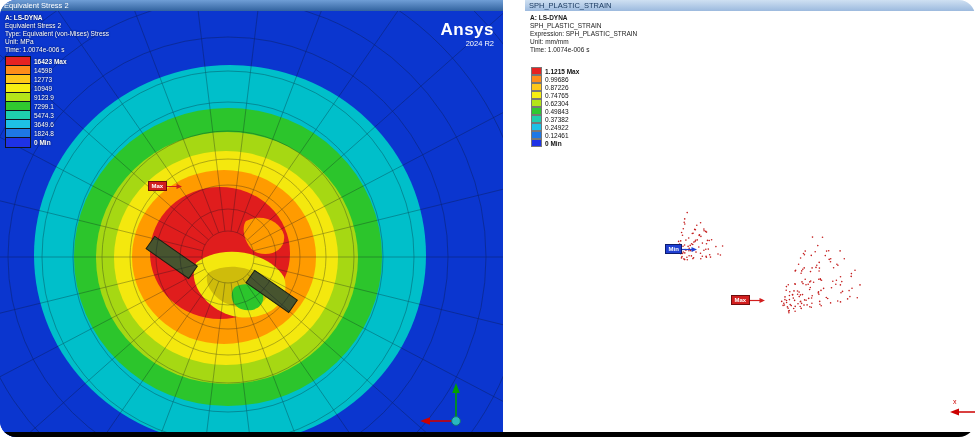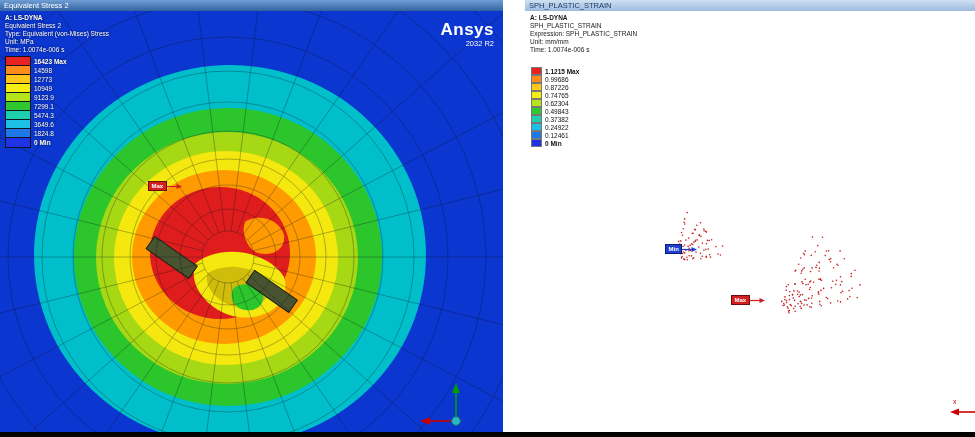--- a/index.html
+++ b/index.html
@@ -1,17 +1,17 @@
 <!DOCTYPE html>
 <html><head>
 <meta charset="utf-8">
 <style>
   html,body{margin:0;padding:0;background:#fff;}
   #screen{position:relative;width:975px;height:437px;overflow:hidden;background:#fff;
-          font-family:"Liberation Sans",sans-serif;}
+          font-family:"Liberation Sans",sans-serif;border-radius:16px;}
   .panel{position:absolute;top:0;height:437px;overflow:hidden;}
   #left-panel{left:0;width:503px;background:#0b36cf;}
   #right-panel{left:525px;width:470px;background:#ffffff;}
 
   .titlebar{position:absolute;top:0;left:0;right:0;height:11px;line-height:11px;
             font-size:7.5px;padding-left:4px;white-space:nowrap;z-index:30;}
   #left-panel .titlebar{background:linear-gradient(#6f9ed6,#33639f);color:#ffffff;}
   #right-panel .titlebar{background:linear-gradient(#cfe0f2,#9cbade);color:#16365c;}
 
   .viewport{position:absolute;top:11px;left:0;right:0;bottom:0;}
@@ -183,21 +183,21 @@
             <span class="lv">1824.8</span>
           </div>
           <div class="lrow">
             <span class="sw" style="background: rgb(30, 50, 230);"></span>
             <span class="lv" style="font-weight: bold;">0 Min</span>
           </div>
         </div>
 
       <div class="logo">
         <div class="brand">Ansys</div>
-        <div class="ver">2032 R2</div>
+        <div class="ver">2024 R2</div>
       </div>
 
       <div class="anno" style="left:148px;top:170px;">
         <span class="tag red-tag">Max</span>
         <svg class="leader red-leader" width="15" height="7">
           <line x1="0" y1="3.5" x2="10" y2="3.5"></line>
             <polygon points="15,3.5 9.5,1 9.5,6"></polygon>
         </svg>
       </div>
 

